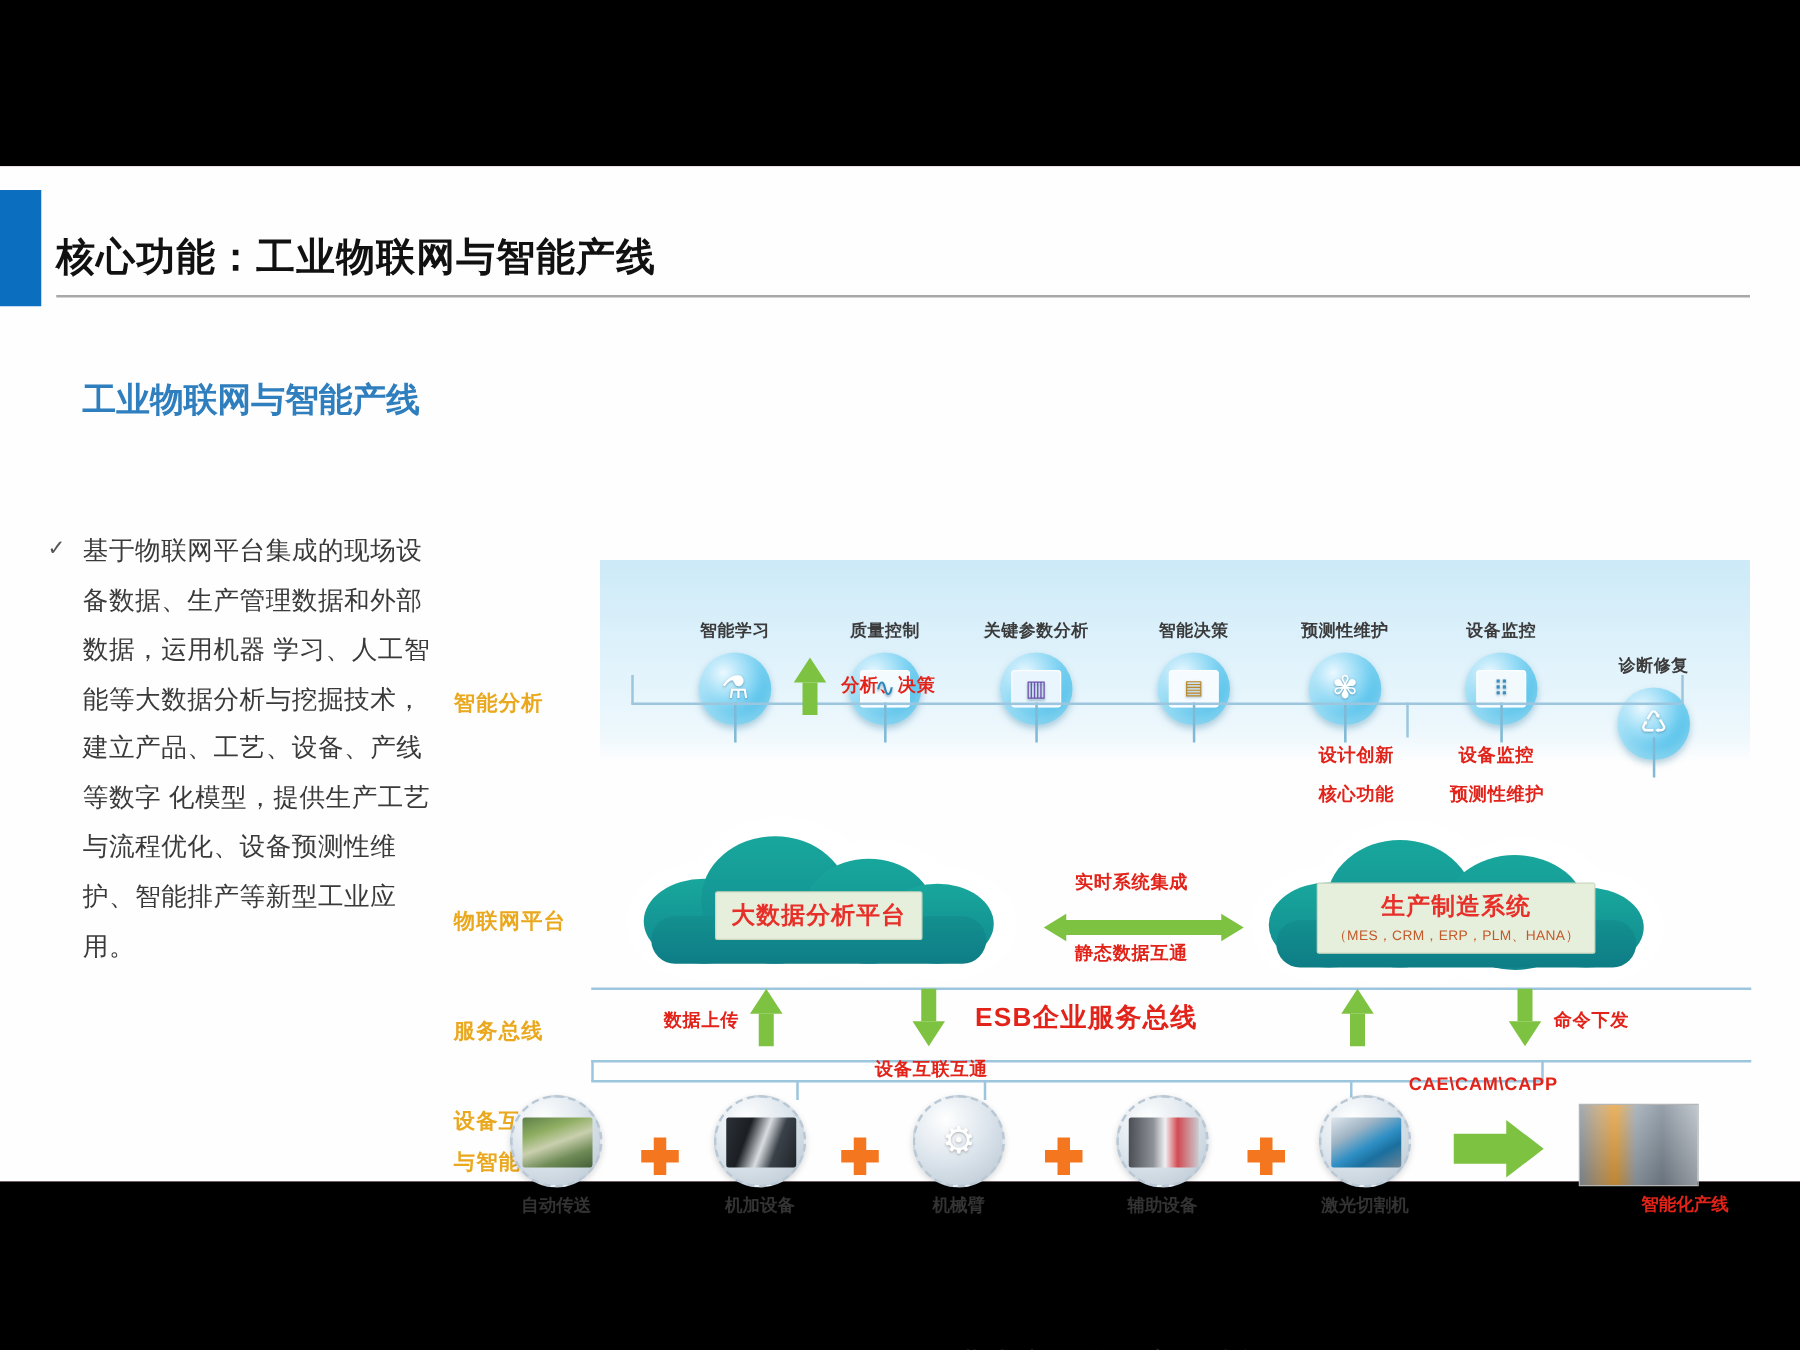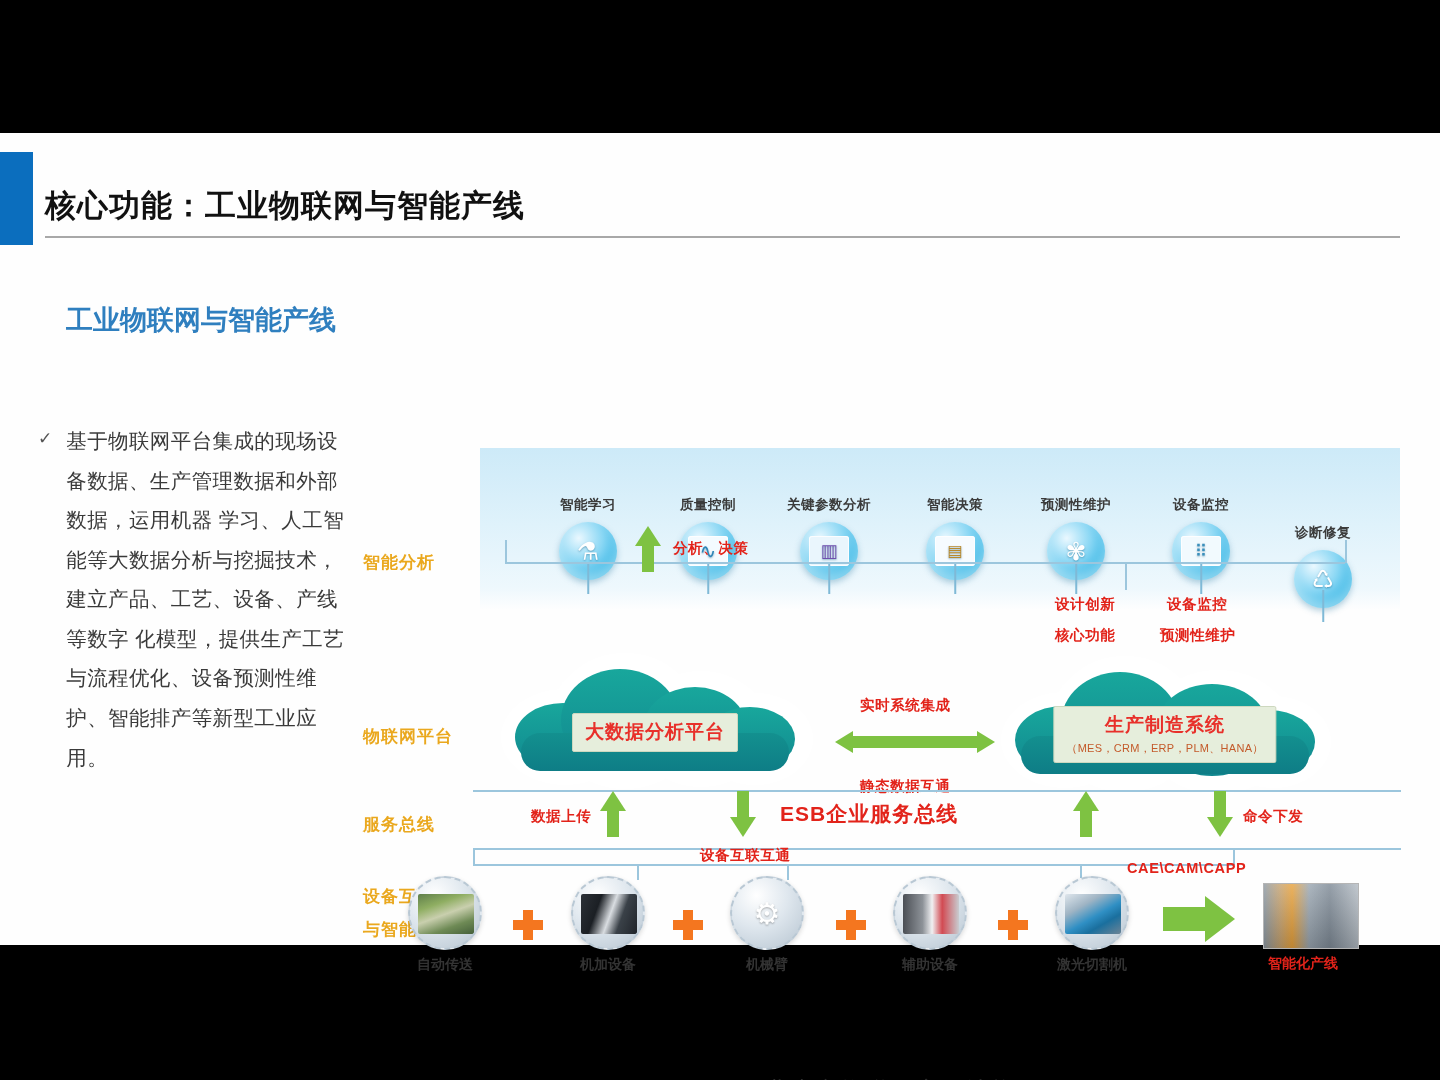--- a/index.html
+++ b/index.html
@@ -210,21 +210,21 @@
   .plus::after  { left:0;  top:10px; width:30px; height:10px; }
 
   .final-photo {
     position:absolute; width:96px; height:66px;
     background:
       linear-gradient(180deg, rgba(255,255,255,.18), rgba(0,0,0,.18)),
       linear-gradient(90deg,#8f9aa3 0%, #c9a36d 18%, #e8a23c 30%, #9ba7b2 48%, #7f8b97 70%, #b4bcc4 100%);
     border:1px solid #b5b5b5;
   }
   .final-cap {
-    position:absolute; font-size:14px; font-weight:bold; color:#e2231a; white-space:nowrap;
+    position:absolute; font-size:14px; font-weight:bold; color:#e2231a; white-space:nowrap;margin-left:45px;
   }
 
   .fig-caption {
     position:absolute; left:0; top:727px; width:1045px; text-align:center;
     font-size:23px; color:#2f2f2f; letter-spacing:2px;
   }
 </style>
 </head>
 <body>
 
@@ -360,21 +360,21 @@
           <div class="plate-sub">（MES，CRM，ERP，PLM、HANA）</div>
         </div>
       </div>
 
       <div class="arrow-dbl" style="left:480px; top:383px;">
         <div class="hl"></div>
         <div class="shaft"></div>
         <div class="hr"></div>
       </div>
       <div class="red-lbl" style="left:505px; top:348px;">实时系统集成</div>
-      <div class="red-lbl" style="left:505px; top:429px;">静态数据互通</div>
+      <div class="red-lbl" style="left:505px; top:405px;">静态数据互通</div>
 
       <div class="hline" style="left:118px; top:442px; width:928px;"></div>
       <div class="hline" style="left:118px; top:500px; width:928px;"></div>
 
       <div class="red-lbl" style="left:148px; top:459px;margin-left:28px;">数据上传</div>
       <div class="arrow-up" style="left:245px; top:443px;"></div>
       <div class="arrow-down" style="left:375px; top:443px;"></div>
       <div class="red-lbl big" style="left:425px; top:452px;">ESB企业服务总线</div>
       <div class="arrow-up" style="left:718px; top:443px;"></div>
       <div class="arrow-down" style="left:852px; top:443px;"></div>

